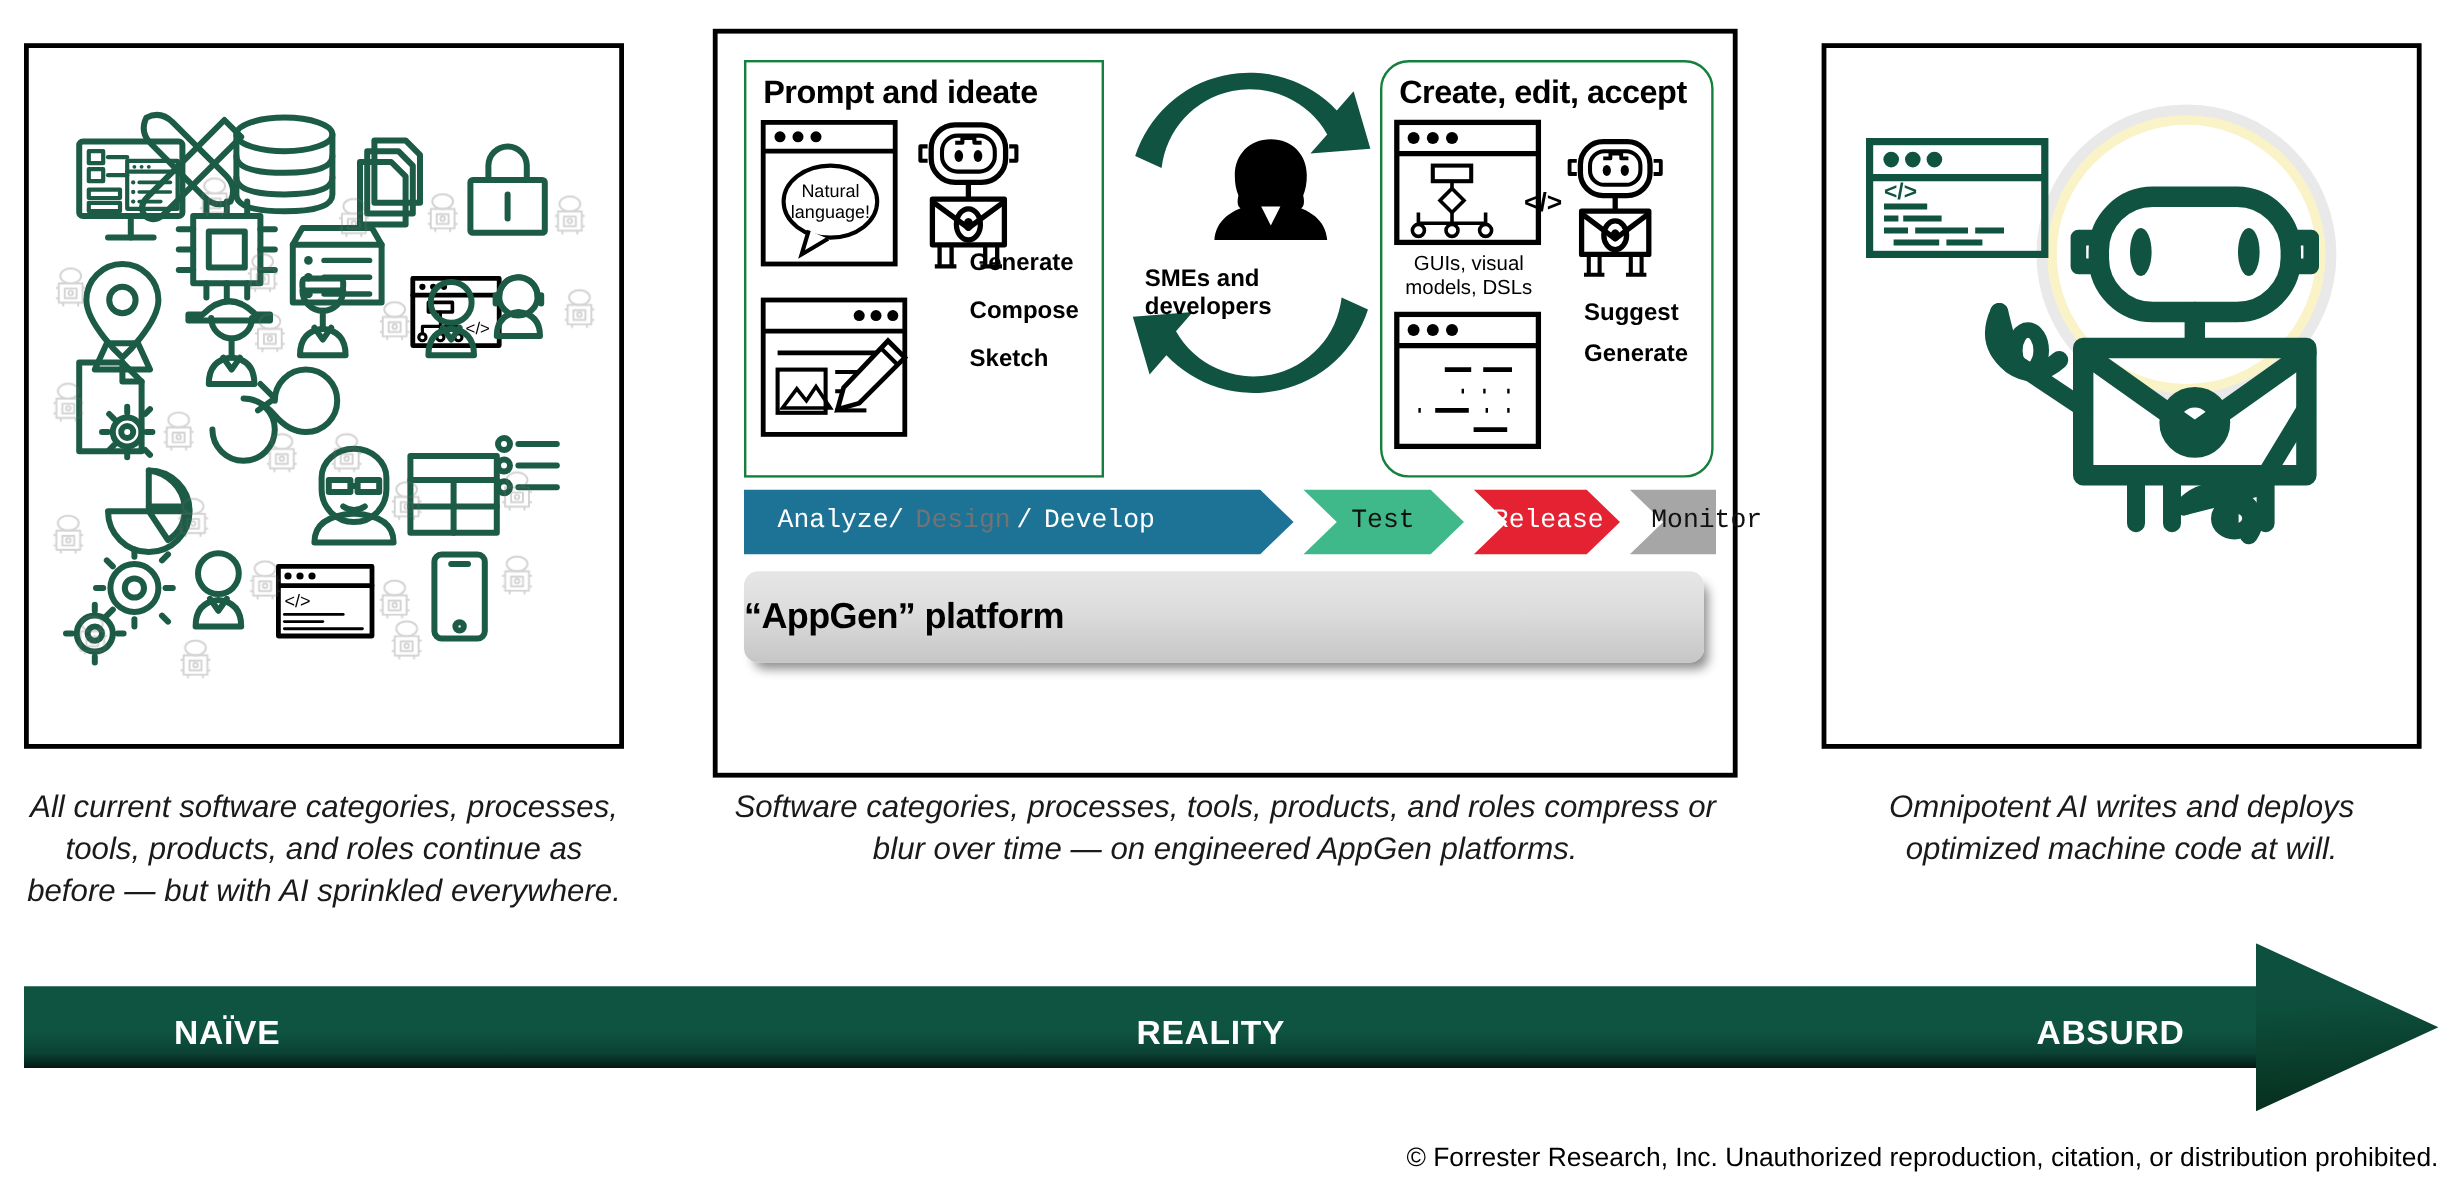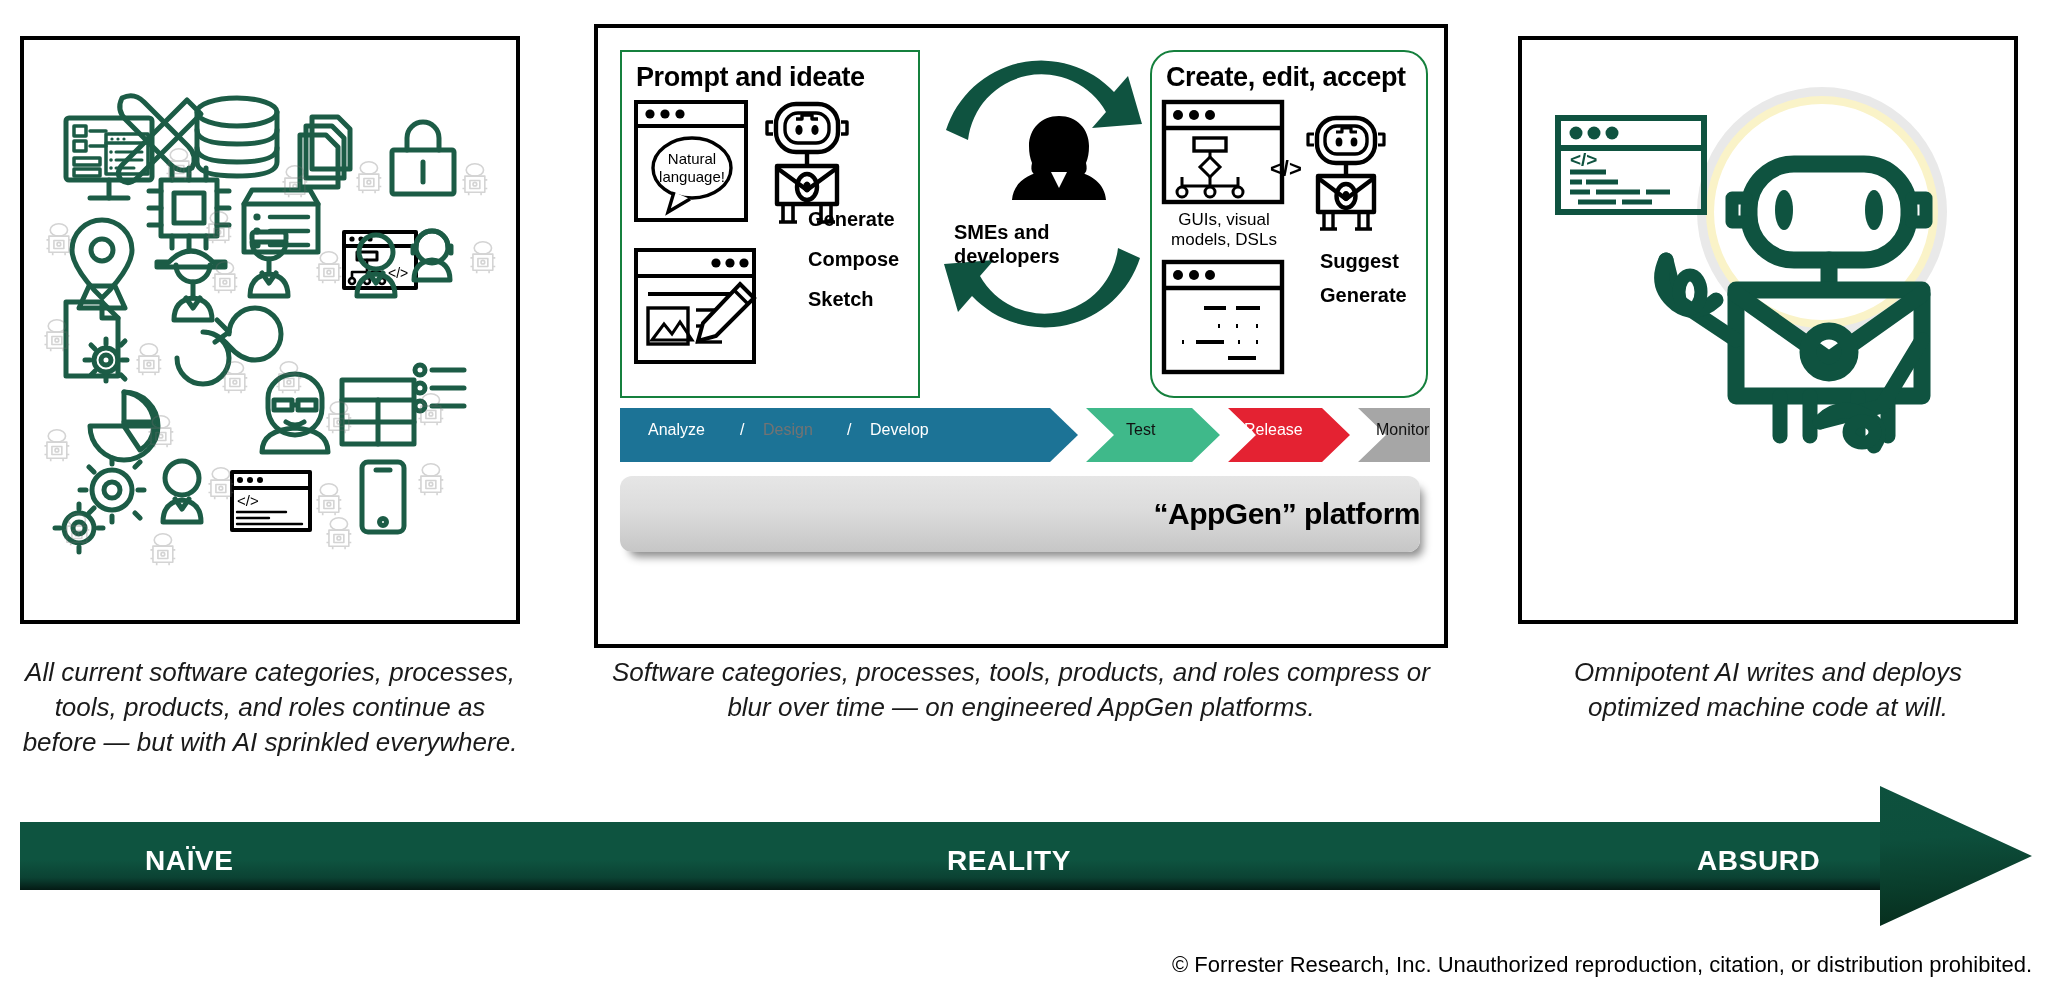--- a/index.html
+++ b/index.html
@@ -39,30 +39,30 @@
   
   #sme-block{position:absolute;left:356px;top:84px;width:210px;}
   #sme-caption{
     font-weight:bold;font-size:20px;line-height:1.2;color:#000;margin-top:4px;
   }
 
   
   #pipeline{position:absolute;left:22px;top:380px;width:810px;height:54px;}
   #pipeline svg{display:block;}
   .pipe-text{
-    position:absolute;font-size:16px;white-space:nowrap;
+    position:absolute;font-size:22px;white-space:nowrap;font-family:Liberation Mono, monospace;
   }
 
   
   #appgen{
     position:absolute;left:22px;top:448px;width:800px;height:76px;
     border-radius:12px;
     background:linear-gradient(180deg,#e6e6e6 0%,#dcdcdc 45%,#d2d2d2 70%,#c6c6c6 100%);
     box-shadow:6px 8px 9px -3px rgba(0,0,0,.45);
-    display:flex;align-items:center;justify-content:flex-end;
+    display:flex;align-items:center;justify-content:flex-start;
   }
   #appgen-label{font-weight:bold;font-size:30px;color:#000;letter-spacing:-0.5px;}
 
   
   .caption{
     position:absolute;font-style:italic;font-size:26px;line-height:1.35;
     text-align:center;color:#1a1a1a;
   }
   #cap-naive{left:20px;top:655px;width:500px;}
   #cap-reality{left:594px;top:655px;width:854px;}

